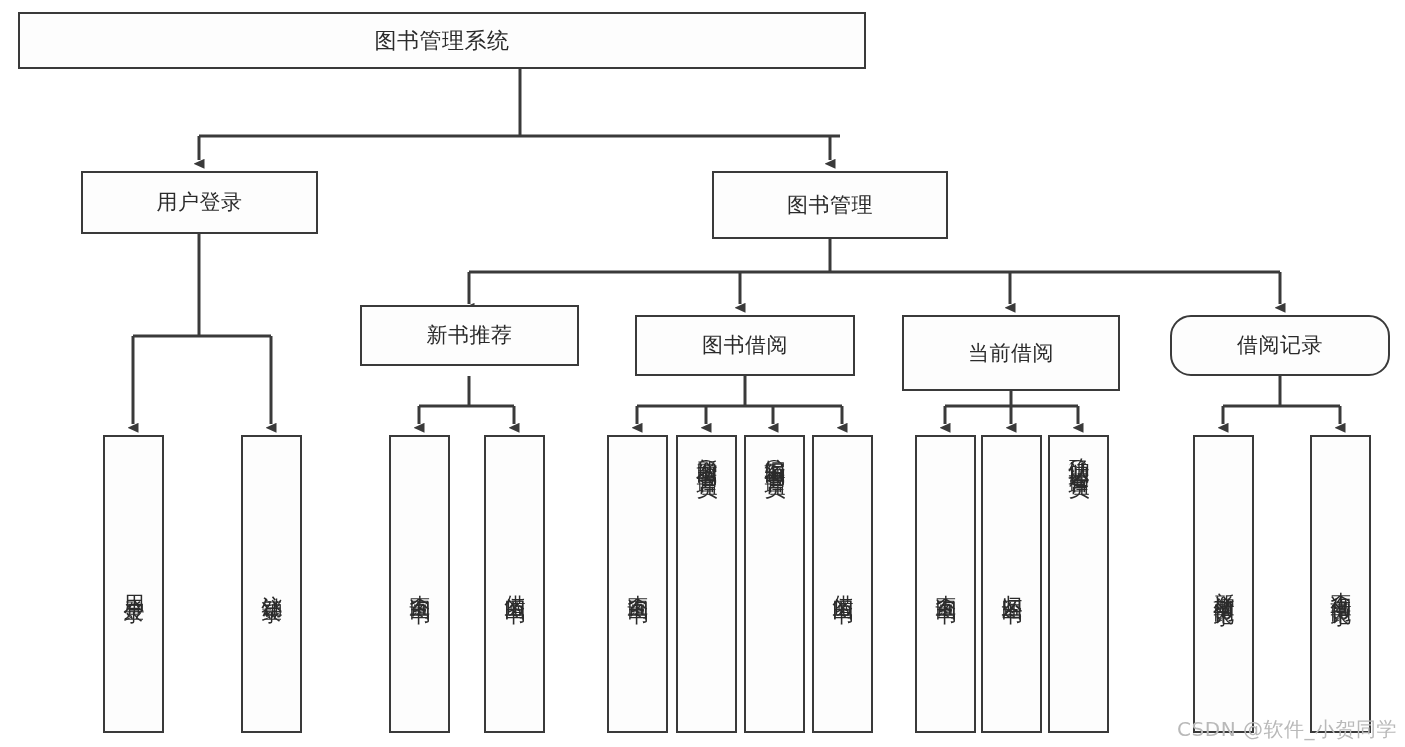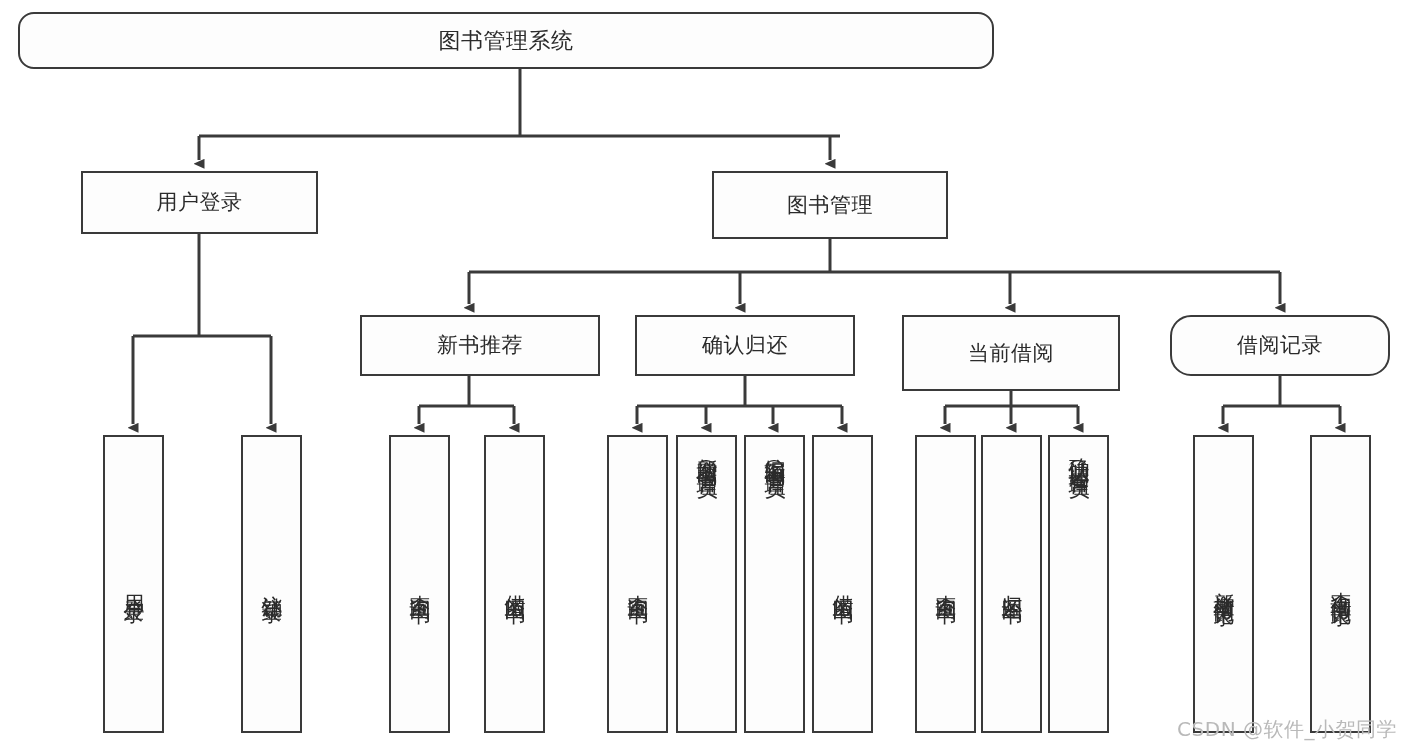--- a/index.html
+++ b/index.html
@@ -123,38 +123,38 @@
       <path d="M1078,406 L1078,424" marker-end="url(#arrow)"></path>
 
       <path d="M1280,376 L1280,406"></path>
       <path d="M1223,406 L1340,406"></path>
       <path d="M1223,406 L1223,424" marker-end="url(#arrow)"></path>
       <path d="M1340,406 L1340,424" marker-end="url(#arrow)"></path>
 
     </g>
   </svg>
 
-  <div class="node horiz root" style="left:18px; top:12px; width:976px; height:57px;border-radius:16px;">
+  <div class="node horiz root" style="left:18px; top:12px; width:848px; height:57px;">
     <span class="label">图书管理系统</span>
   </div>
 
   <div class="node horiz" style="left:81px; top:171px; width:237px; height:63px;">
     <span class="label">用户登录</span>
   </div>
 
   <div class="node horiz" style="left:712px; top:171px; width:236px; height:68px;">
     <span class="label">图书管理</span>
   </div>
 
-  <div class="node horiz" style="left:360px; top:315px; width:240px; height:61px;">
+  <div class="node horiz" style="left:360px; top:305px; width:219px; height:61px;">
     <span class="label">新书推荐</span>
   </div>
 
   <div class="node horiz" style="left:635px; top:315px; width:220px; height:61px;">
-    <span class="label">确认归还</span>
+    <span class="label">图书借阅</span>
   </div>
 
   <div class="node horiz" style="left:902px; top:315px; width:218px; height:76px;">
     <span class="label">当前借阅</span>
   </div>
 
   <div class="node horiz" style="left:1170px; top:315px; width:220px; height:61px;border-radius:21px;">
     <span class="label">借阅记录</span>
   </div>
 

